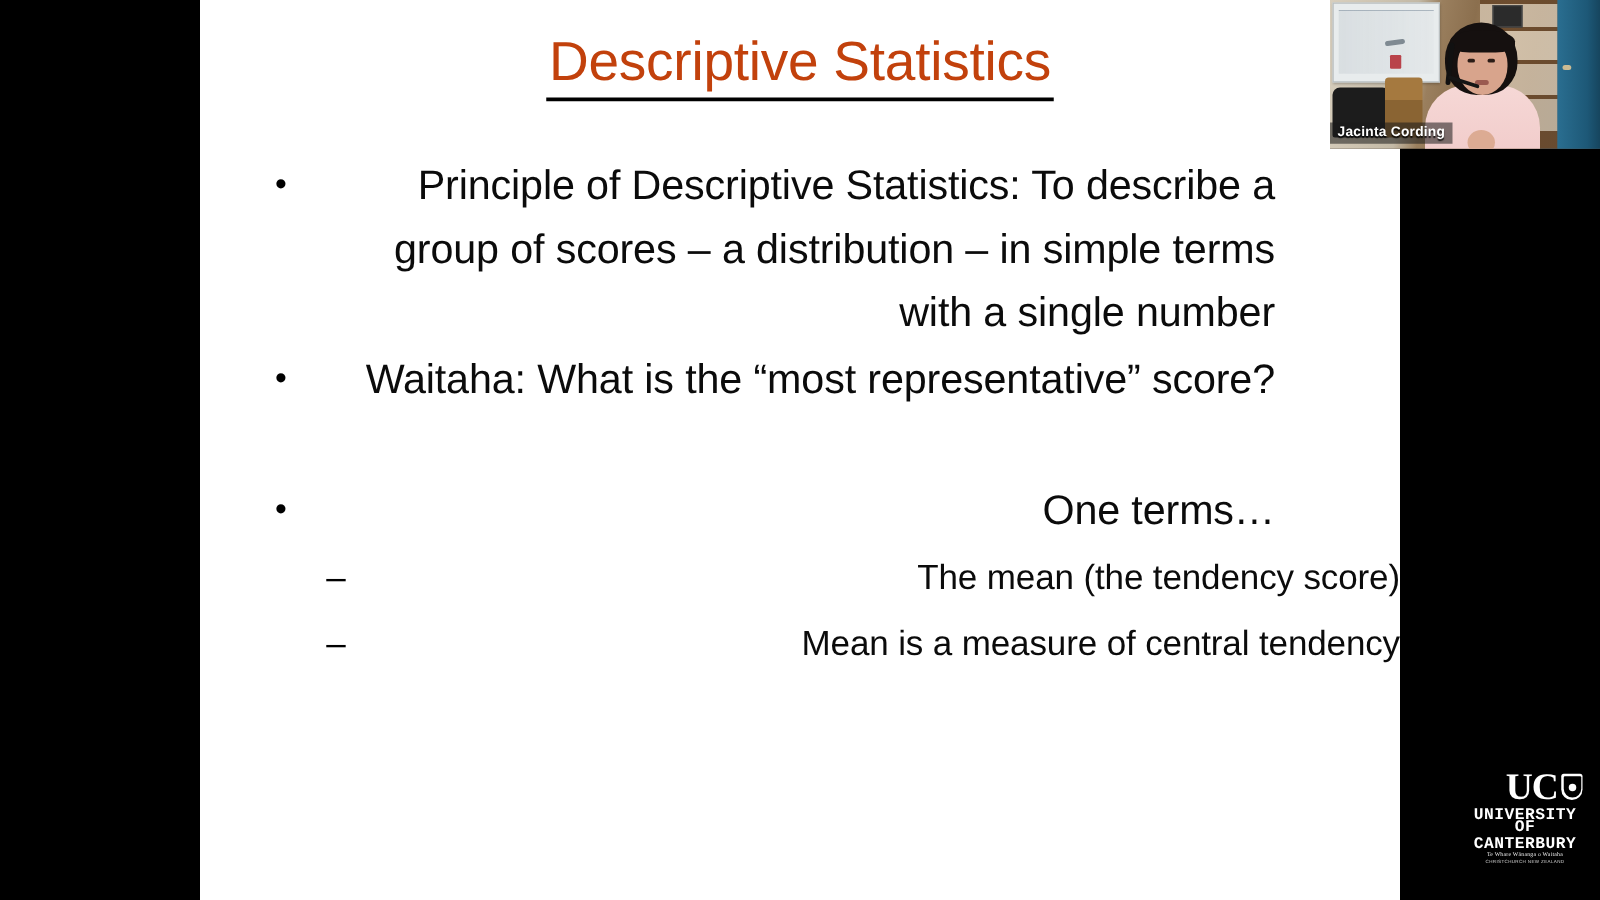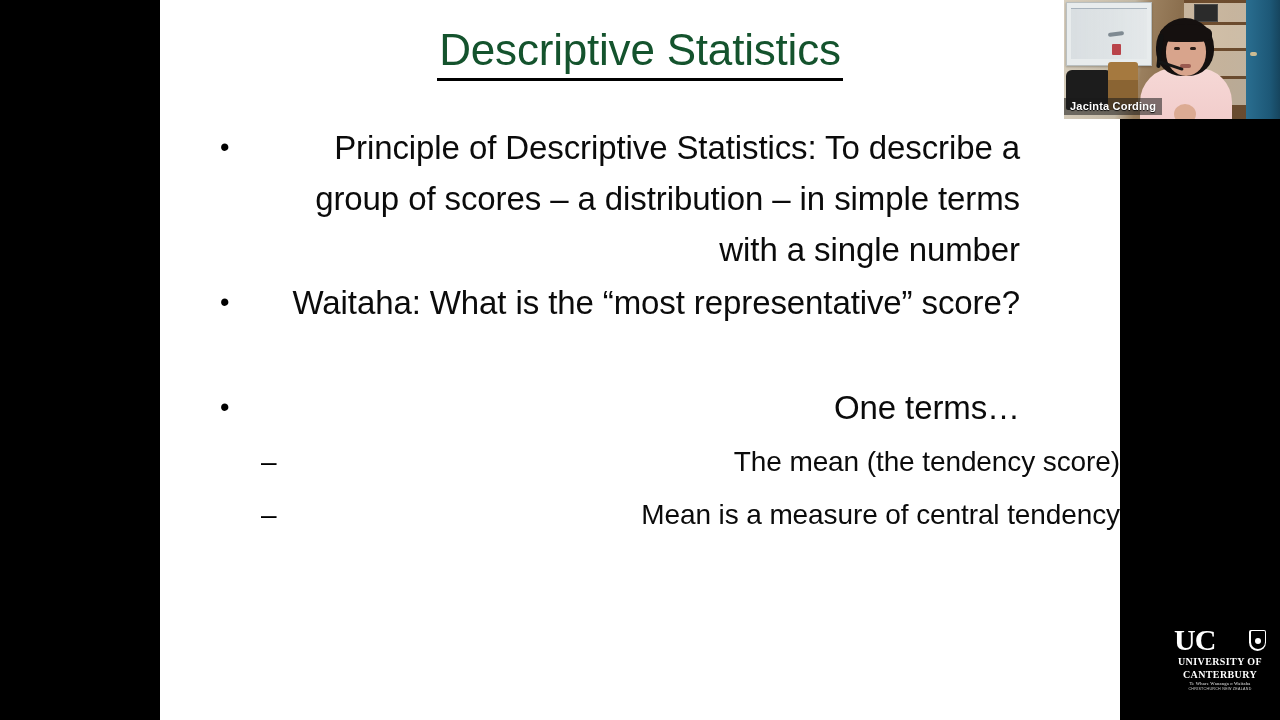--- a/index.html
+++ b/index.html
@@ -37,21 +37,21 @@
   #slide-title {
     position: absolute;
     left: 0;
     top: 26px;
     width: 960px;
     text-align: center;
     font-family: "Liberation Sans", sans-serif;
     font-size: 44px;
     line-height: 1.08;
     font-weight: 400;
-    color: #14532d;
+    color: #c2410c;
     letter-spacing: -0.2px;
   }
   #slide-title .title-text {
     display: inline-block;
     border-bottom: 3px solid #000000;
     padding: 0 2px 4px 2px;
   }
 
   
   #body-list {
@@ -243,21 +243,21 @@
     right: 14px;
     bottom: 28px;
     width: 92px;
     text-align: center;
     color: #ffffff;
     user-select: none;
   }
   #uc-logo .uc-top {
     display: flex;
     align-items: center;
-    justify-content: space-between;
+    justify-content: flex-end;
     gap: 3px;
   }
   #uc-logo .uc-mark {
     font-family: "Liberation Serif", serif;
     font-size: 30px;
     line-height: 30px;
     font-weight: 700;
     letter-spacing: -1px;
   }
   #uc-logo .uc-crest {
@@ -276,22 +276,22 @@
   }
   #uc-logo .uc-crest::after {
     content: "";
     position: absolute;
     left: 5.5px; top: 8px;
     width: 6px; height: 6px;
     background: #ffffff;
     border-radius: 50%;
   }
   #uc-logo .uc-name {
-    font-family: Liberation Serif, serif;
-    font-size: 10px;
+    font-family: Liberation Mono, monospace;
+    font-size: 13px;
     line-height: 10.5px;
     font-weight: 700;
     letter-spacing: 0.4px;
     margin-top: 2px;
   }
   #uc-logo .uc-maori {
     font-family: "Liberation Serif", serif;
     font-size: 4.6px;
     line-height: 6px;
     letter-spacing: 0.2px;

